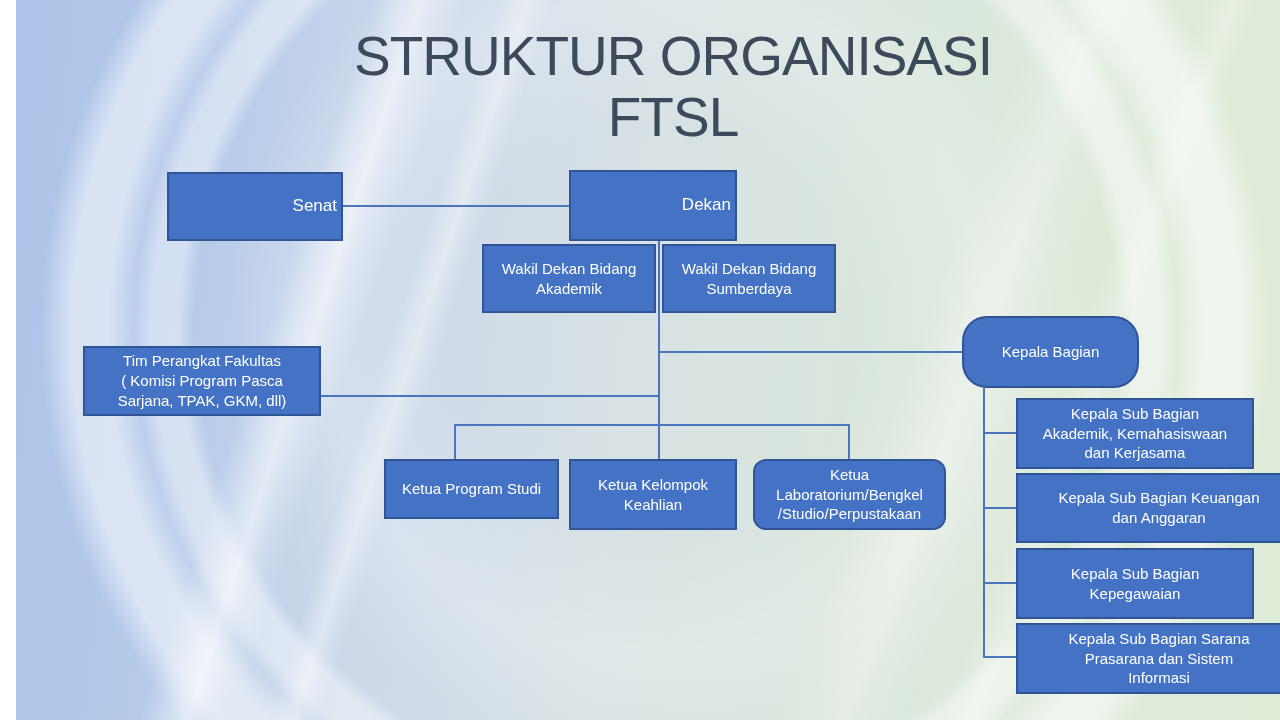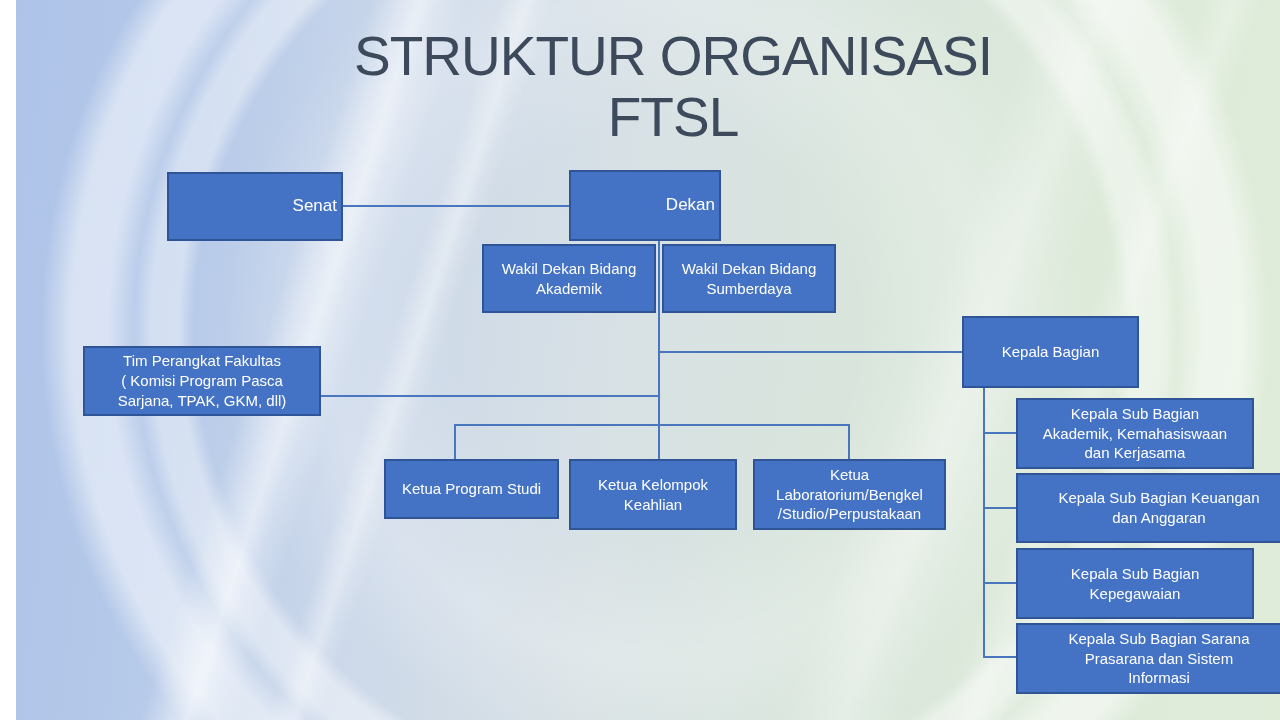--- a/index.html
+++ b/index.html
@@ -57,28 +57,28 @@
     white-space:pre-line;
     font-size:15px;line-height:1.32;
     padding:2px 4px;
   }
   .lg{font-size:17px;justify-content:flex-end;}
 
   .edge{position:absolute;background:#4a76be;pointer-events:none;}
 
   
   .n-senat{left:151px;top:172px;width:176px;height:69px;}
-  .n-dekan{left:553px;top:170px;width:152px;height:71px;}
+  .n-dekan{left:553px;top:170px;width:168px;height:71px;}
   .n-wakil-akademik{left:466px;top:244px;width:174px;height:69px;}
   .n-wakil-sumberdaya{left:646px;top:244px;width:174px;height:69px;}
-  .n-kepala-bagian{left:946px;top:316px;width:177px;height:72px;}
+  .n-kepala-bagian{left:946px;top:316px;width:177px;height:72px;border-radius:25px;}
   .n-tim-perangkat{left:67px;top:346px;width:238px;height:70px;}
   .n-ketua-prodi{left:368px;top:459px;width:175px;height:60px;}
   .n-ketua-kk{left:553px;top:459px;width:168px;height:71px;}
-  .n-ketua-lab{left:737px;top:459px;width:193px;height:71px;}
+  .n-ketua-lab{left:737px;top:459px;width:193px;height:71px;border-radius:13px;}
   .n-ksb-akademik{left:1000px;top:398px;width:238px;height:71px;}
   .n-ksb-keuangan{left:1000px;top:473px;width:286px;height:70px;}
   .n-ksb-kepegawaian{left:1000px;top:548px;width:238px;height:71px;}
   .n-ksb-sarana{left:1000px;top:623px;width:286px;height:71px;}
 
   
   .e-senat-dekan{left:327px;top:205px;width:226px;height:2px;}
   .e-trunk{left:642px;top:241px;width:2px;height:218px;}
   .e-to-kabag{left:644px;top:351px;width:302px;height:2px;}
   .e-tim{left:305px;top:395px;width:337px;height:2px;}

